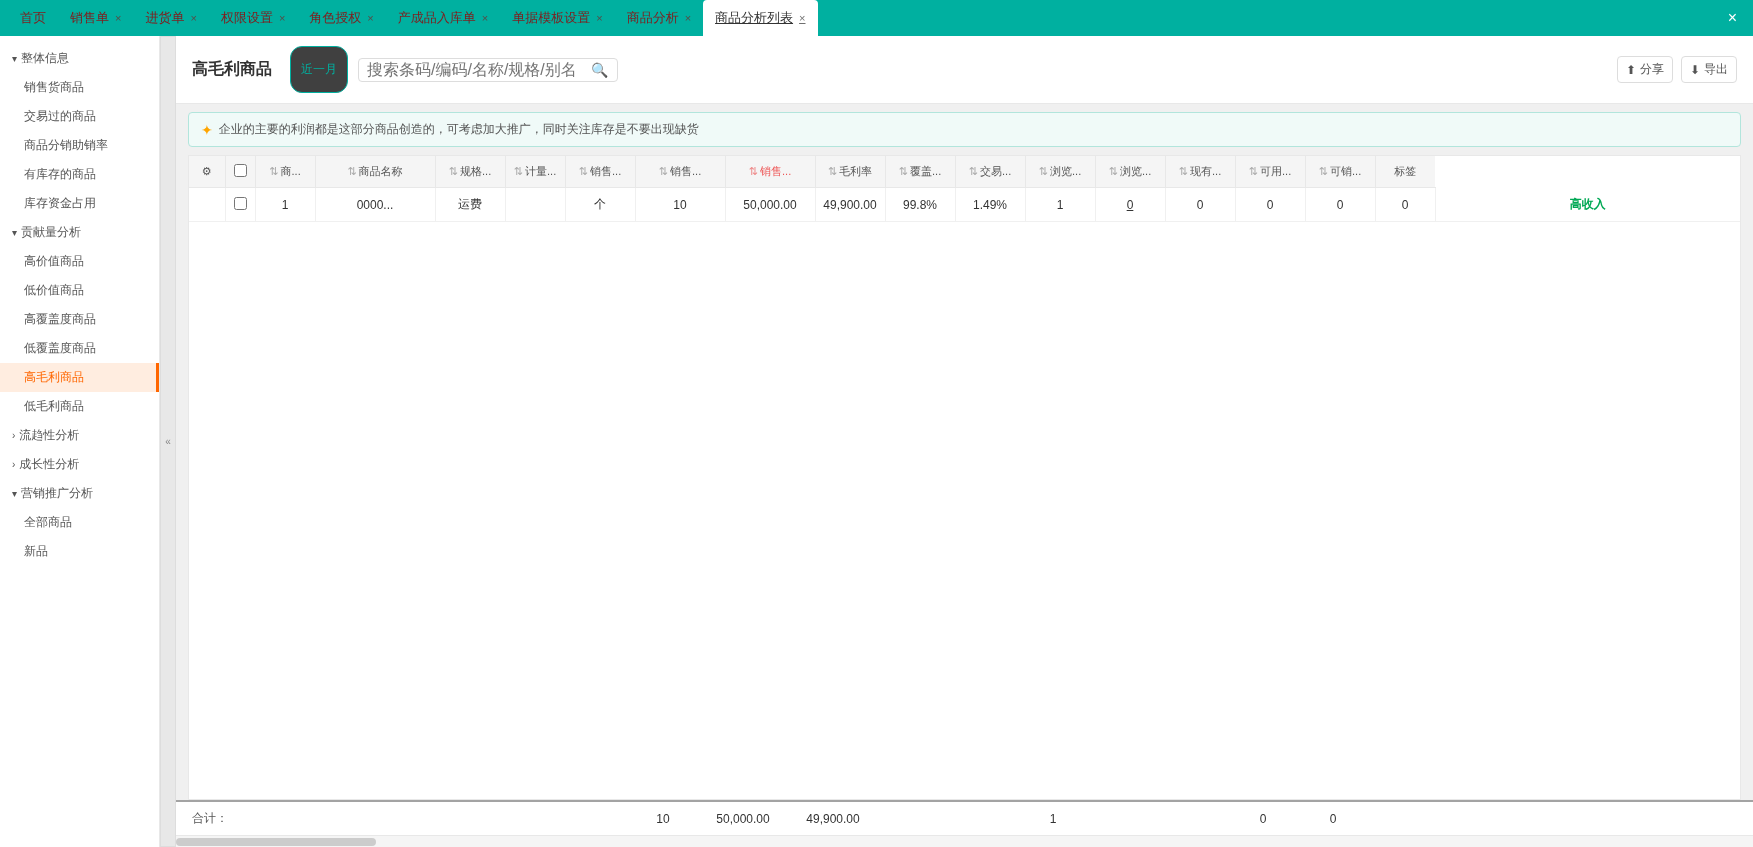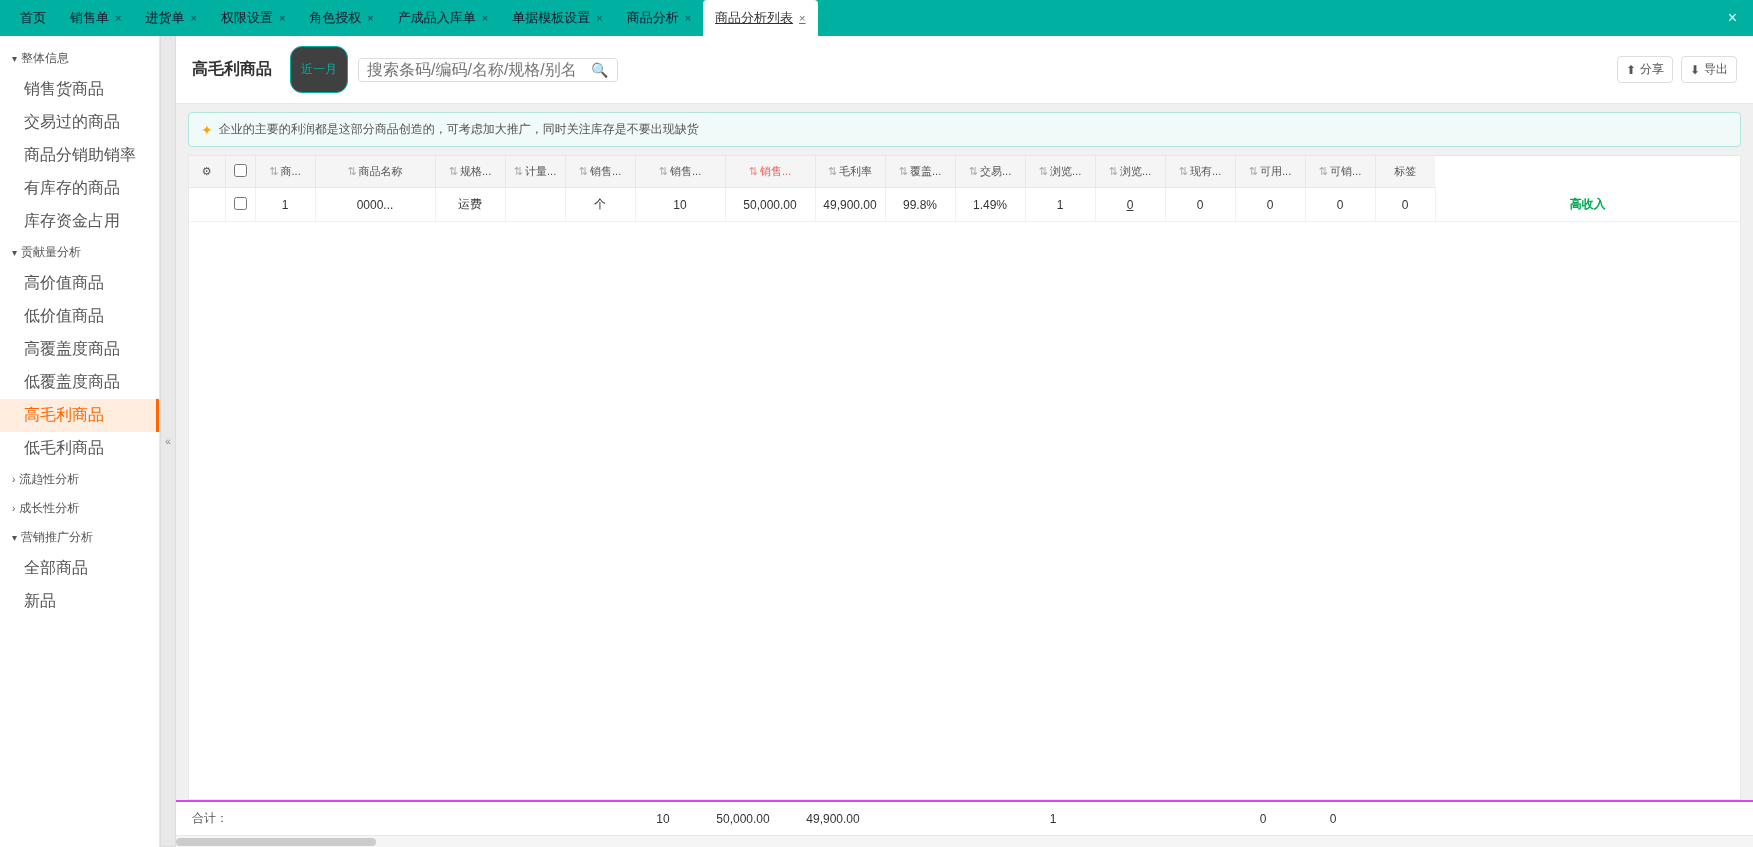--- a/index.html
+++ b/index.html
@@ -1,32 +1,32 @@
 <!DOCTYPE html>
 <html><head>
   <meta charset="utf-8">
   <style>
     * { margin: 0; padding: 0; box-sizing: border-box; }
     body { font-family: "Microsoft YaHei", "PingFang SC", Arial, sans-serif; font-size: 12px; background: #f5f5f5; color: #333; width: 1753px; min-height: 847px; overflow: hidden; }
 
     
     .top-nav { background: #00b0a0; display: flex; align-items: center; height: 36px; padding: 0 8px; }
-    .top-nav .nav-item { color: #0f172a; padding: 0 12px; height: 36px; display: flex; align-items: center; cursor: pointer; font-size: 13px; white-space: nowrap; }
+    .top-nav .nav-item { color: #7f1d1d; padding: 0 12px; height: 36px; display: flex; align-items: center; cursor: pointer; font-size: 13px; white-space: nowrap; }
     .top-nav .nav-item.active { background: #fff; color: #333; border-radius: 4px 4px 0 0; text-decoration: underline; }
     .top-nav .nav-item .close-x { margin-left: 6px; font-size: 11px; color: inherit; opacity: 0.7; }
     .top-nav .nav-close-all { margin-left: auto; color: #fff; font-size: 16px; cursor: pointer; padding: 0 8px; }
 
     
     .main-area { display: flex; height: calc(847px - 36px); }
 
     
     .sidebar { width: 160px; min-width: 160px; background: #fff; border-right: 1px solid #e8e8e8; overflow-y: auto; padding: 8px 0; }
     .sidebar-group-header { display: flex; align-items: center; padding: 6px 12px; cursor: pointer; color: #555; font-size: 12px; }
     .sidebar-group-header .arrow { margin-right: 4px; font-size: 10px; }
-    .sidebar-item { padding: 6px 16px 6px 24px; cursor: pointer; color: #555; font-size: 16px; white-space: nowrap; }
+    .sidebar-item { padding: 6px 16px 6px 24px; cursor: pointer; color: #555; font-size: 12px; white-space: nowrap; }
     .sidebar-item.active { background: #ffede0; color: #ff6600; border-right: 3px solid #ff6600; }
 
     
     .content { flex: 1; display: flex; flex-direction: column; overflow: hidden; background: #f0f0f0; }
 
     
     .content-header { background: #fff; padding: 10px 16px; display: flex; align-items: center; gap: 10px; border-bottom: 1px solid #e8e8e8; }
     .content-title { font-size: 16px; font-weight: bold; color: #333; margin-right: 8px; }
     .period-btn { background: #404040; color: #00b0a0; border: 1px solid #00b0a0; border-radius: 12px; padding: 14px 10px; font-size: 12px; cursor: pointer; }
     .search-box { display: flex; align-items: center; border: 1px solid #ddd; border-radius: 4px; padding: 2px 8px; flex: 1; max-width: 260px; }
@@ -45,21 +45,21 @@
     thead tr { background: #f5f5f5; }
     th { padding: 8px 6px; border-bottom: 1px solid #e8e8e8; border-right: 1px solid #e8e8e8; color: #555; font-weight: normal; text-align: center; white-space: nowrap; cursor: pointer; user-select: none; font-size: 11px; }
     th:last-child { border-right: none; }
     th .sort-handle { display: inline-block; margin-right: 2px; color: #aaa; }
     td { padding: 8px 6px; border-bottom: 1px solid #f0f0f0; border-right: 1px solid #f0f0f0; text-align: center; color: #333; }
     td:last-child { border-right: none; }
     .tag-high { color: #00a854; font-weight: bold; font-size: 12px; }
     .underline { text-decoration: underline; cursor: pointer; color: #333; }
 
     
-    .footer-bar { background: #fff; border-top: 2px solid #d946ef; padding: 8px 16px; display: flex; align-items: center; }
+    .footer-bar { background: #fff; border-top: 2px solid #a3a3a3; padding: 8px 16px; display: flex; align-items: center; }
     .footer-label { color: #555; font-size: 12px; min-width: 60px; }
     .footer-cells { display: flex; flex: 1; }
     .footer-cell { text-align: center; font-size: 12px; color: #333; }
 
     
     .scrollbar-bar { height: 12px; background: #f5f5f5; border-top: 1px solid #e8e8e8; }
     .scrollbar-inner { width: 200px; height: 8px; margin: 2px 0; background: #ccc; border-radius: 4px; cursor: pointer; }
     .collapse-btn { width: 16px; background: #e8e8e8; border: 1px solid #ddd; cursor: pointer; display: flex; align-items: center; justify-content: center; color: #888; font-size: 10px; }
   </style>
 </head>

